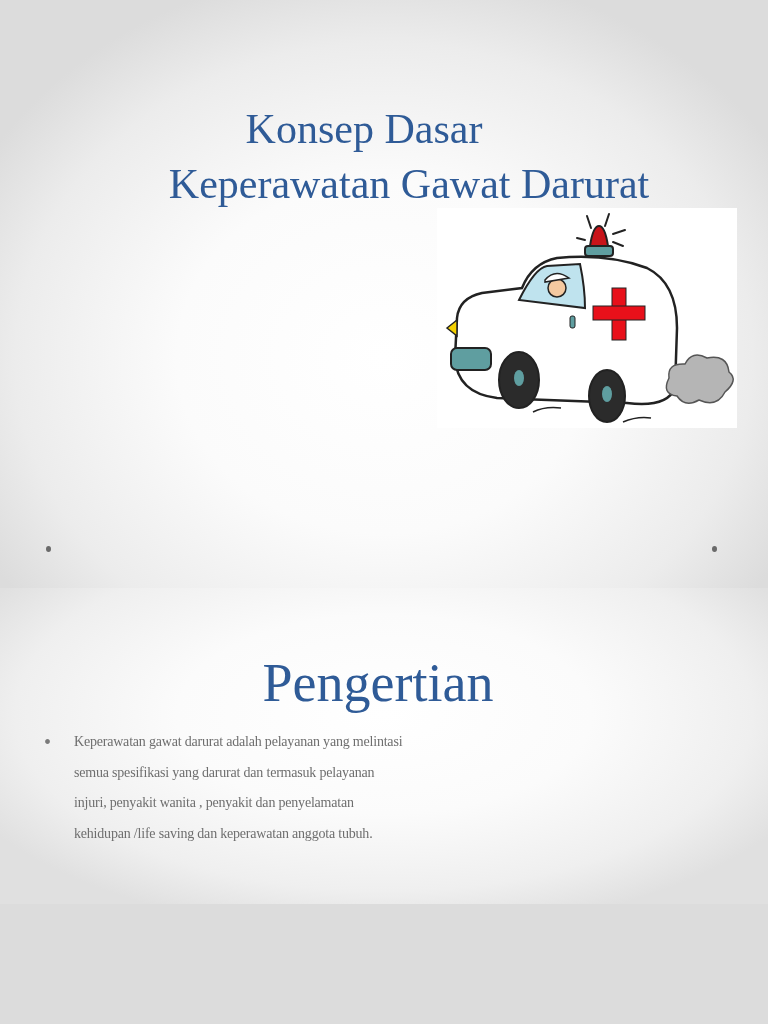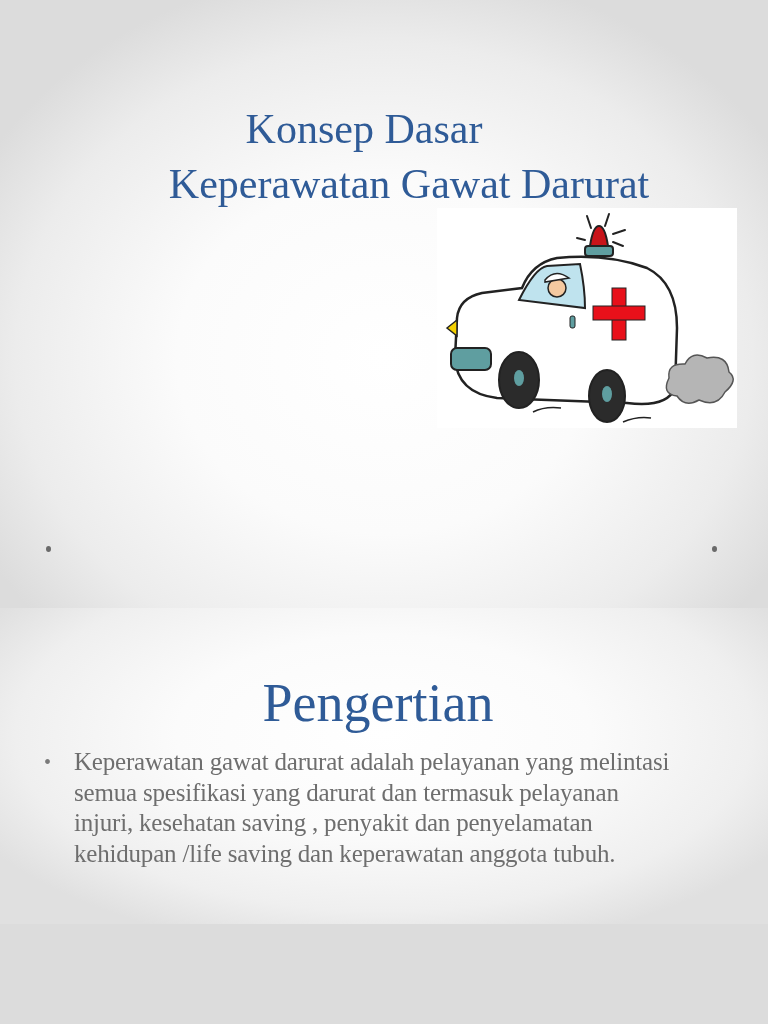--- a/index.html
+++ b/index.html
@@ -1,30 +1,30 @@
 <!DOCTYPE html>
 <html><head>
 <meta charset="utf-8">
 <style>
   html, body { margin:0; padding:0; }
   body { width:768px; height:1024px; overflow:hidden; background:#dcdcdc; font-family:"Liberation Serif", serif; }
   .slide { position:absolute; left:0; width:768px; overflow:hidden;
     background: radial-gradient(ellipse 60% 55% at 50% 50%, #ffffff 0%, #fbfbfb 45%, #ececec 80%, #dcdcdc 100%); }
   #slide1 { top:0; height:714px; }
-  #slide2 { top:608px; height:316px;
+  #slide2 { top:588px; height:316px;
     background: radial-gradient(ellipse 60% 70% at 50% 40%, #ffffff 0%, #fbfbfb 45%, #efefef 80%, #e0e0e0 100%); }
   .title { position:absolute; left:0; width:768px; text-align:center; color:#2f5b97; font-family:"Liberation Serif", serif; font-weight:normal; margin:0; }
   .t1 { top:104px; font-size:42px; line-height:50px; left:-20px; }
   .t2 { top:156px; font-size:42px; line-height:56px; left:25px; }
   .clip { position:absolute; left:437px; top:208px; width:300px; height:220px; background:#fff; }
   .dot { position:absolute; width:5px; height:6px; border-radius:50%; background:#6a6a6a; }
   .heading { position:absolute; top:64px; left:0; width:768px; text-align:center; font-size:54px; color:#2f5b97; margin:0; font-weight:normal; left:-6px; }
   .bullet-wrap { position:absolute; left:44px; top:139px; width:690px; display:flex; }
   .bullet { width:30px; color:#7a7a7a; font-size:20px; line-height:30px; }
-  .bullet-text { color:#6e6e6e; font-size:25px; line-height:30.5px; letter-spacing:-0.2px; }
+  .bullet-text { color:#6e6e6e; font-size:14px; line-height:30.5px; letter-spacing:-0.2px; }
   .line { display:block; white-space:nowrap; }
 </style>
 </head>
 <body>
 
 <div class="slide" id="slide1">
   <h1 class="title t1">Konsep Dasar</h1>
   <h1 class="title t2">Keperawatan Gawat Darurat</h1>
 
   <div class="clip">
@@ -72,17 +72,17 @@
   <div class="dot" style="left:712px; top:546px;"></div>
 </div>
 
 <div class="slide" id="slide2">
   <h2 class="heading">Pengertian</h2>
   <div class="bullet-wrap">
     <div class="bullet">•</div>
     <div class="bullet-text">
       <span class="line">Keperawatan gawat darurat adalah pelayanan yang melintasi</span>
       <span class="line">semua spesifikasi yang darurat dan termasuk pelayanan</span>
-      <span class="line">injuri, kesehatan saving , penyakit dan penyelamatan</span>
+      <span class="line">injuri, penyakit wanita , penyakit dan penyelamatan</span>
       <span class="line">kehidupan /life saving dan keperawatan anggota tubuh.</span>
     </div>
   </div>
 </div>
 
 </body></html>

